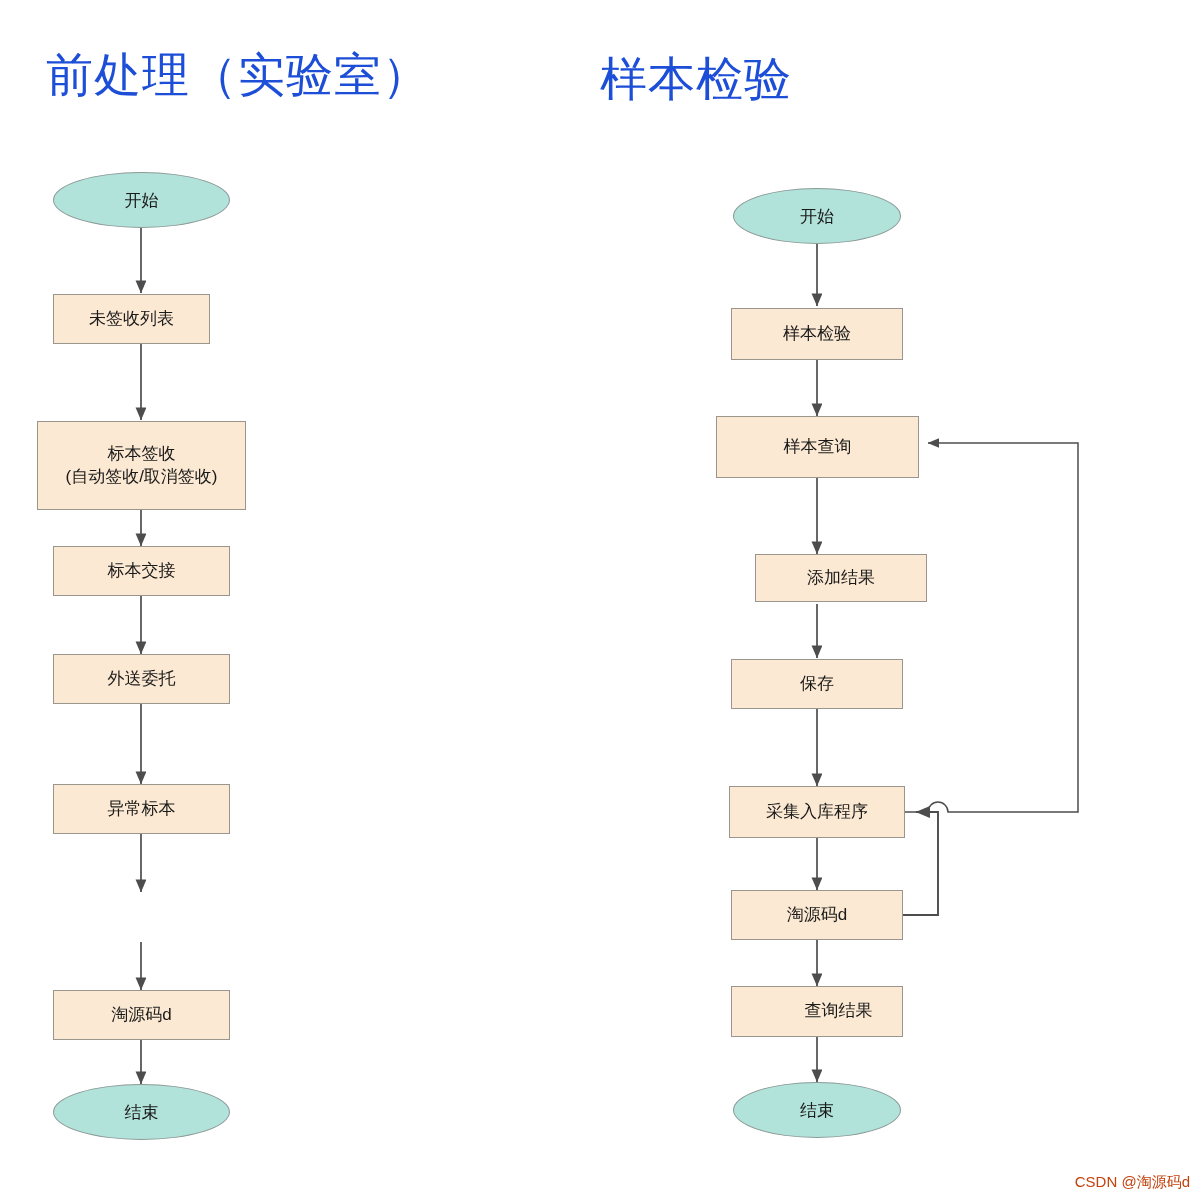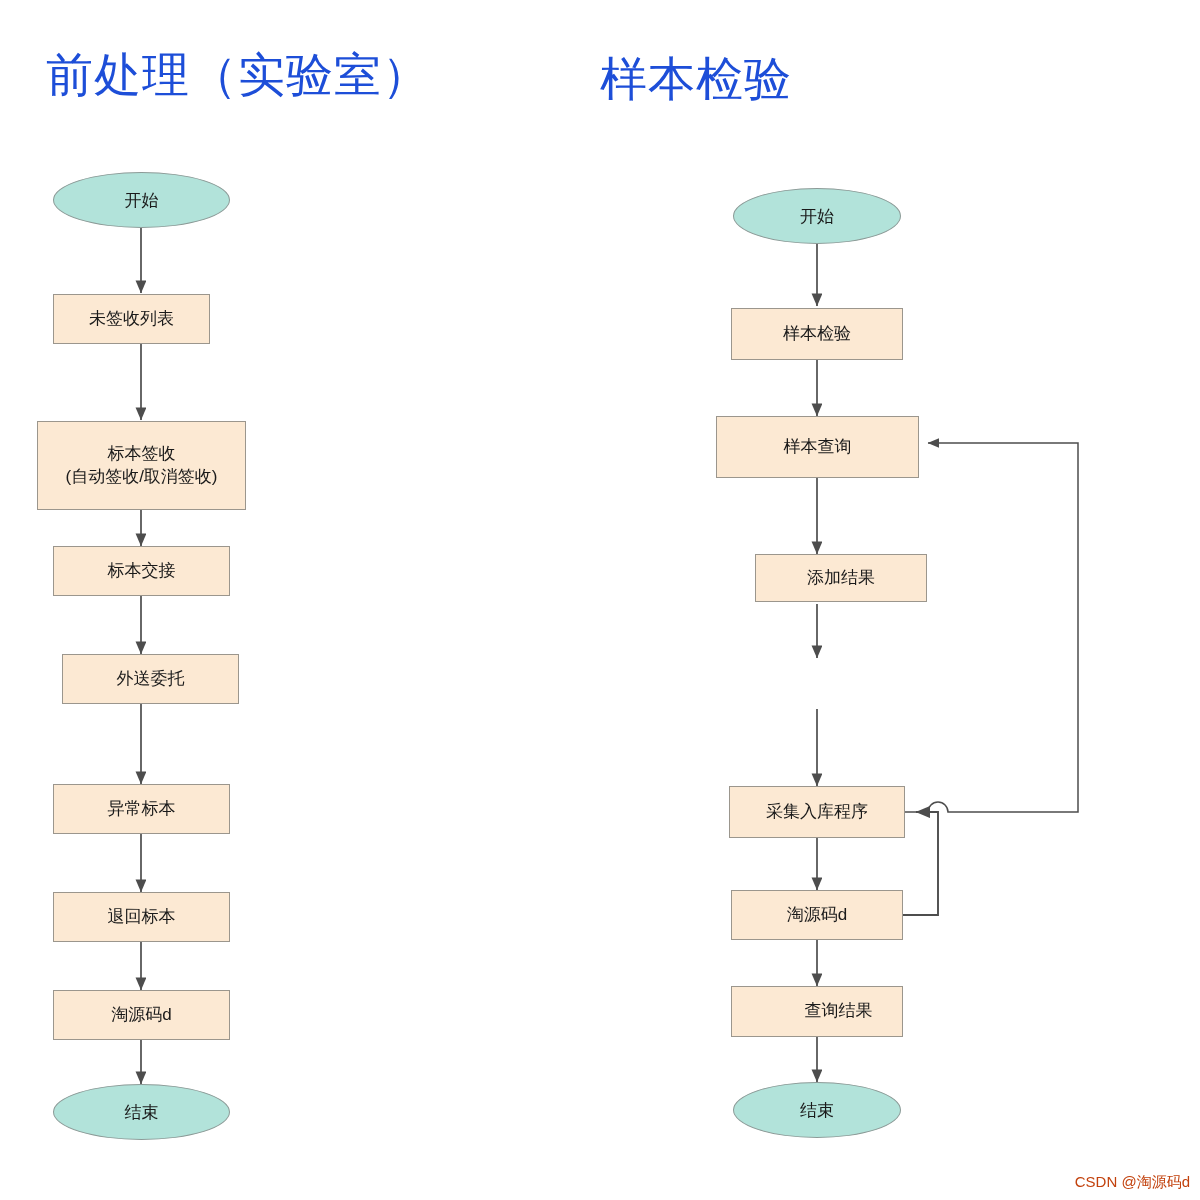--- a/index.html
+++ b/index.html
@@ -140,31 +140,28 @@
     <span class="lines">
       <span>标本签收</span>
       <span class="l2">(自动签收/取消签收)</span>
     </span>
   </div>
 
   <div class="node" style="left:53px; top:546px; width:177px; height:50px;">
     <span>标本交接</span>
   </div>
 
-  <div class="node" style="left:62px; top:654px; width:177px; height:50px;text-align:center;">
+  <div class="node" style="left:53px; top:654px; width:177px; height:50px;text-align:center;">
     <span>外送委托</span>
   </div>
 
   <div class="node" style="left:53px; top:784px; width:177px; height:50px;">
     <span>异常标本</span>
   </div>
 
-  <div class="node" style="left:53px; top:892px; width:177px; height:50px;">
-    <span>退回标本</span>
-  </div>
 
   <div class="node" style="left:53px; top:990px; width:177px; height:50px;">
     <span>淘源码d</span>
   </div>
 
   <div class="terminator" style="left:53px; top:1084px; width:177px; height:56px;">
     <span>结束</span>
   </div>
 
   <div class="terminator" style="left:733px; top:188px; width:168px; height:56px;">
@@ -176,20 +173,23 @@
   </div>
 
   <div class="node" style="left:716px; top:416px; width:203px; height:62px;">
     <span>样本查询</span>
   </div>
 
   <div class="node" style="left:731px; top:554px; width:172px; height:48px;margin-left:24px;">
     <span>添加结果</span>
   </div>
 
+  <div class="node" style="left:731px; top:659px; width:172px; height:50px;">
+    <span>保存</span>
+  </div>
 
   <div class="node" style="left:729px; top:786px; width:176px; height:52px;">
     <span>采集入库程序</span>
   </div>
 
   <div class="node" style="left:731px; top:890px; width:172px; height:50px;">
     <span>淘源码d</span>
   </div>
 
   <div class="node" style="left:731px; top:986px; width:172px; height:51px;padding-left:43px;">

